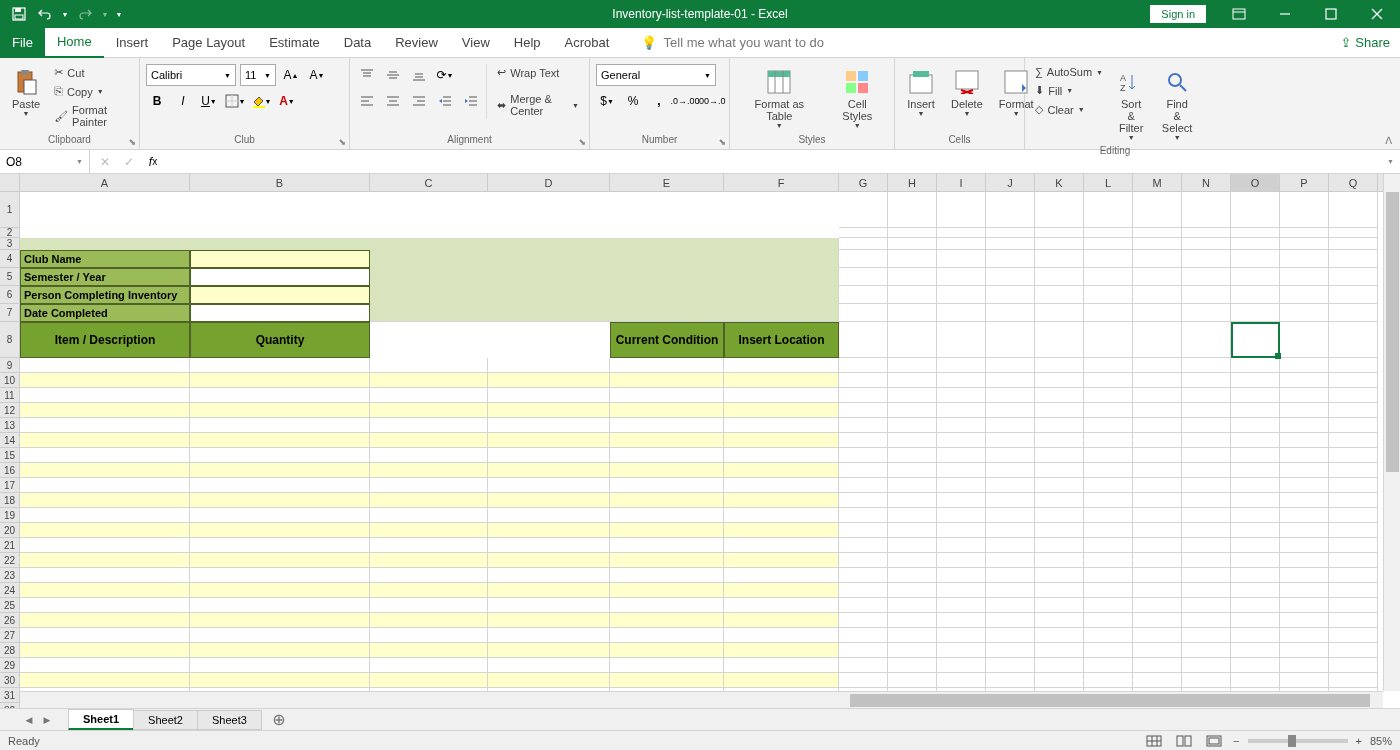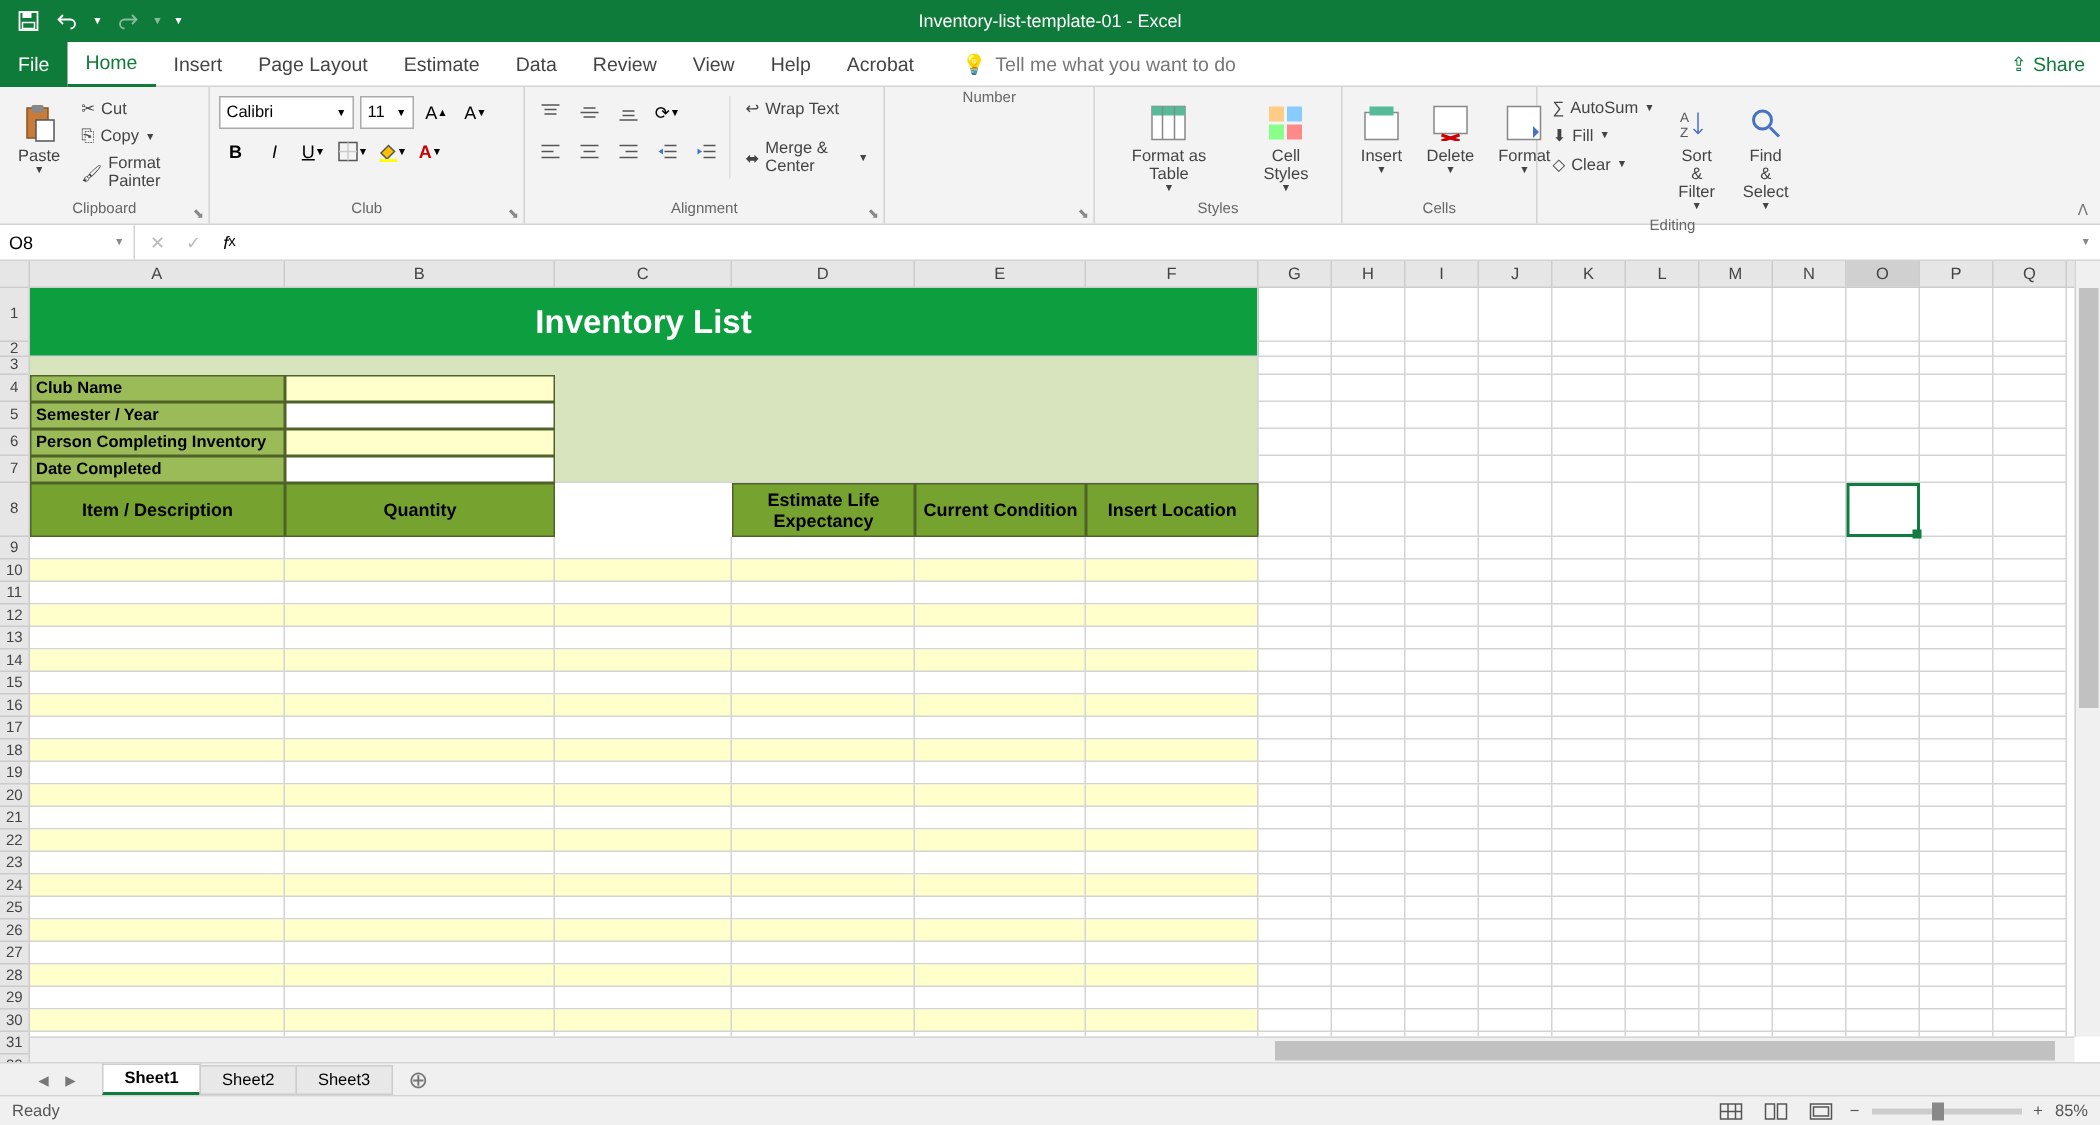--- a/index.html
+++ b/index.html
@@ -90,20 +90,45 @@
   <div class="qat-btn" style="width:10px;font-size:7px;">▼</div>
   <div class="qat-btn" style="opacity:0.5;">
         <svg width="14" height="14" viewBox="0 0 14 14">
           <path d="M10 3 L13 6 L10 9 M13 6 H5 A3 3 0 0 0 5 12" fill="none" stroke="#fff" stroke-width="1.2"></path>
         </svg>
       </div>
   <div class="qat-btn" style="width:10px;font-size:7px;opacity:0.5;">▼</div>
   <div class="qat-btn" style="width:10px;font-size:7px;">▼</div>
  </div>
  <div class="title-center">Inventory-list-template-01 - Excel</div>
+ <div class="title-right">
+  <div class="signin-btn">Sign in</div>
+  <div class="win-btn">
+        <svg width="14" height="12">
+          <rect x="1" y="1" width="12" height="10" fill="none" stroke="#fff"></rect>
+          <line x1="1" y1="4" x2="13" y2="4" stroke="#fff"></line>
+        </svg>
+      </div>
+  <div class="win-btn">
+        <svg width="12" height="12">
+          <line x1="1" y1="6" x2="11" y2="6" stroke="#fff" stroke-width="1.2"></line>
+        </svg>
+      </div>
+  <div class="win-btn">
+        <svg width="12" height="12">
+          <rect x="1" y="1" width="10" height="10" fill="none" stroke="#fff" stroke-width="1.2"></rect>
+        </svg>
+      </div>
+  <div class="win-btn">
+        <svg width="12" height="12">
+          <line x1="1" y1="1" x2="11" y2="11" stroke="#fff" stroke-width="1.2"></line>
+          <line x1="11" y1="1" x2="1" y2="11" stroke="#fff" stroke-width="1.2"></line>
+        </svg>
+      </div>
+ </div>
 </div>
 
 <div class="ribbon-tabs">
  <div class="tab file">File</div>
  <div class="tab active">Home</div>
  <div class="tab">Insert</div>
  <div class="tab">Page Layout</div>
  <div class="tab">Estimate</div>
  <div class="tab">Data</div>
  <div class="tab">Review</div>
@@ -284,20 +309,43 @@
             <span>Merge &amp; Center</span>
             <span style="font-size:7px;">▼</span>
           </div>
    </div>
   </div>
   <div class="group-label">Alignment</div>
   <span class="dialog-launch">⬊</span>
  </div>
 
  <div class="group" style="width:140px;position:relative;">
+  <div class="group-body">
+        <div class="font-controls">
+   <div class="font-row">
+            <div class="combo" style="width:120px;">
+              <span>General</span>
+              <span style="margin-left:auto;font-size:7px;">▼</span>
+            </div>
+          </div>
+   <div class="font-row">
+    <div class="icon-btn">$<span style="font-size:7px;">▼</span></div>
+    <div class="icon-btn">%</div>
+    <div class="icon-btn">
+              <b>,</b>
+            </div>
+    <div class="icon-btn">
+              <span style="font-size:9px;">.0→.00</span>
+            </div>
+    <div class="icon-btn">
+              <span style="font-size:9px;">.00→.0</span>
+            </div>
+   </div>
+  </div>
+      </div>
   <div class="group-label">Number</div>
   <span class="dialog-launch">⬊</span>
  </div>
 
  <div class="group" style="width:165px;">
   <div class="group-body">
    <div class="big-btn">
           <div class="big-icon">
             <svg width="24" height="24">
               <rect x="1" y="1" width="22" height="22" fill="#fff" stroke="#888"></rect>
@@ -475,32 +523,30 @@
       <div class="row-h" style="height:15px;">26</div>
       <div class="row-h" style="height:15px;">27</div>
       <div class="row-h" style="height:15px;">28</div>
       <div class="row-h" style="height:15px;">29</div>
       <div class="row-h" style="height:15px;">30</div>
       <div class="row-h" style="height:15px;">31</div>
       <div class="row-h" style="height:15px;">32</div>
     </div>
  <div class="cells" id="cells">
       <div class="cell info-bg" style="left: 0px; top: 46px; width: 819px; height: 84px;"></div>
-      <div class="cell title-banner" style="left: 0px; top: 0px; width: 819px; height: 46px;">Inventory List</div>
       <div class="cell lbl" style="left: 0px; top: 58px; width: 170px; height: 18px;">Club Name</div>
       <div class="cell lbl-val" style="left: 170px; top: 58px; width: 180px; height: 18px;"></div>
       <div class="cell lbl" style="left: 0px; top: 76px; width: 170px; height: 18px;">Semester / Year</div>
       <div class="cell lbl-val white" style="left: 170px; top: 76px; width: 180px; height: 18px;"></div>
       <div class="cell lbl" style="left: 0px; top: 94px; width: 170px; height: 18px;">Person Completing Inventory</div>
       <div class="cell lbl-val" style="left: 170px; top: 94px; width: 180px; height: 18px;"></div>
       <div class="cell lbl" style="left: 0px; top: 112px; width: 170px; height: 18px;">Date Completed</div>
       <div class="cell lbl-val white" style="left: 170px; top: 112px; width: 180px; height: 18px;"></div>
       <div class="cell th" style="left: 0px; top: 130px; width: 170px; height: 36px;">Item / Description</div>
       <div class="cell th" style="left: 170px; top: 130px; width: 180px; height: 36px;">Quantity</div>
-      <div class="cell th" style="left: 468px; top: 130px; width: 122px; height: 36px;">Estimate Life Expectancy</div>
       <div class="cell th" style="left: 590px; top: 130px; width: 114px; height: 36px;">Current Condition</div>
       <div class="cell th" style="left: 704px; top: 130px; width: 115px; height: 36px;">Insert Location</div>
       <div class="cell " style="left: 0px; top: 166px; width: 170px; height: 15px;"></div>
       <div class="cell " style="left: 170px; top: 166px; width: 180px; height: 15px;"></div>
       <div class="cell " style="left: 350px; top: 166px; width: 118px; height: 15px;"></div>
       <div class="cell " style="left: 468px; top: 166px; width: 122px; height: 15px;"></div>
       <div class="cell " style="left: 590px; top: 166px; width: 114px; height: 15px;"></div>
       <div class="cell " style="left: 704px; top: 166px; width: 115px; height: 15px;"></div>
       <div class="cell yel" style="left: 0px; top: 181px; width: 170px; height: 15px;"></div>
       <div class="cell yel" style="left: 170px; top: 181px; width: 180px; height: 15px;"></div>

